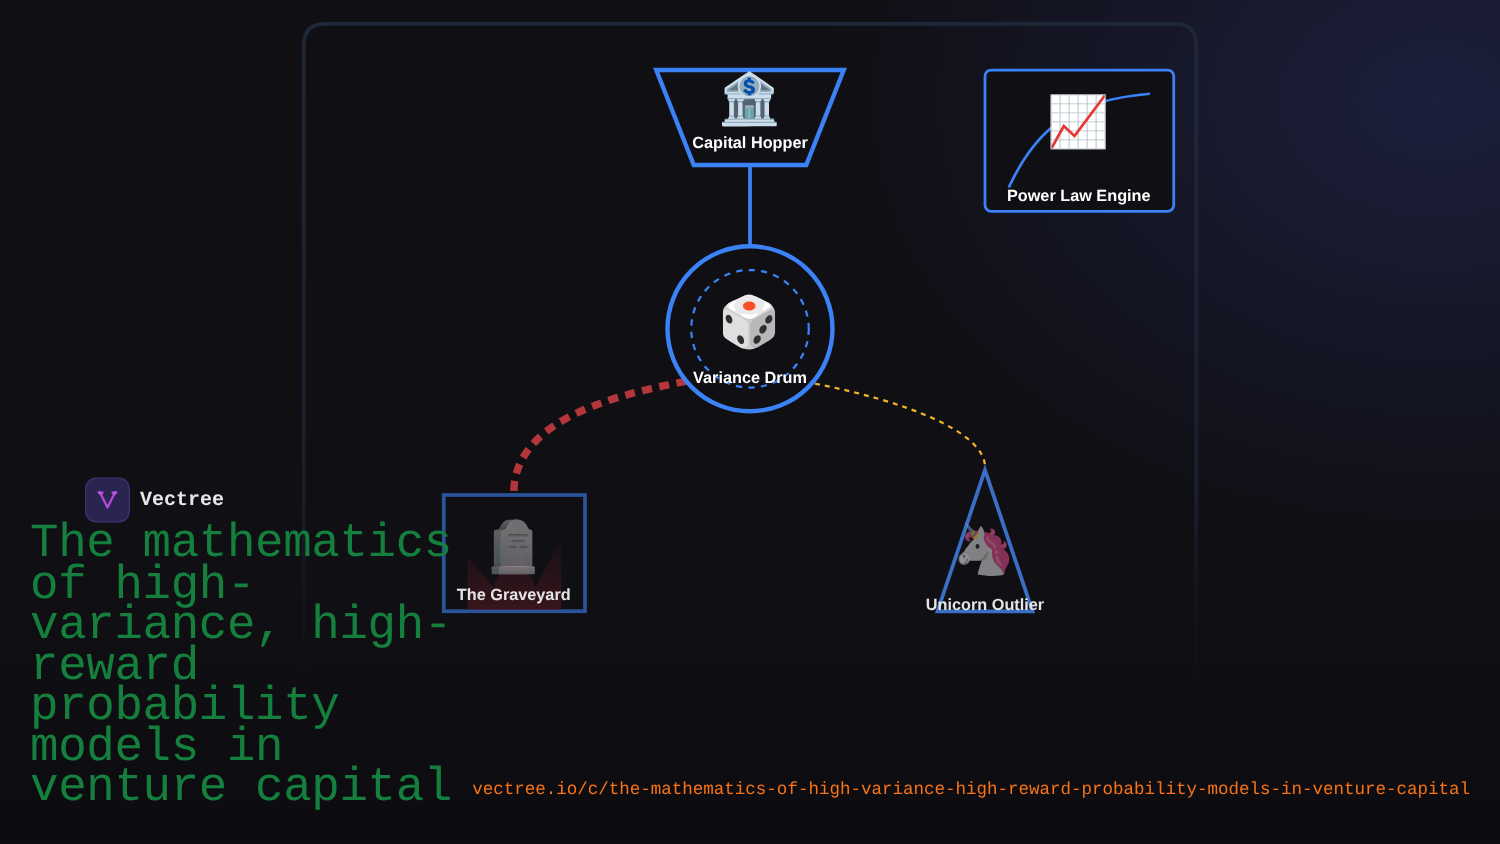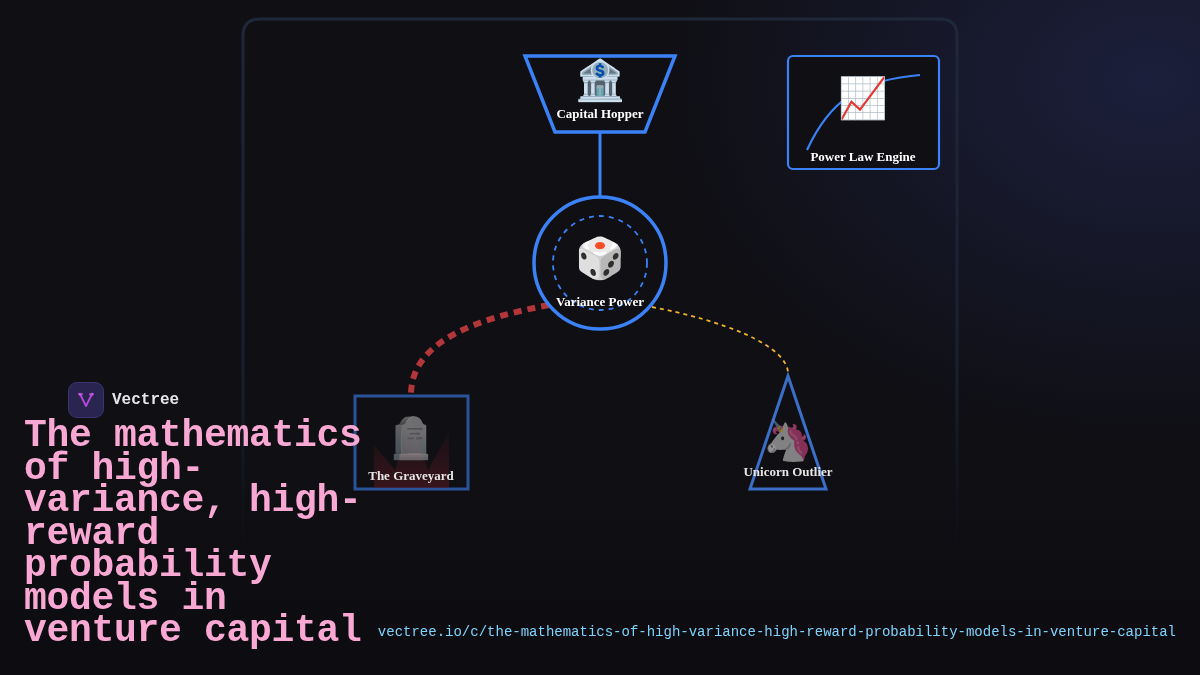--- a/index.html
+++ b/index.html
@@ -12,21 +12,21 @@
       position: absolute; inset: 0;
       background:
         radial-gradient(ellipse 700px 520px at 1150px 80px, rgba(30,34,66,0.85), rgba(15,15,20,0) 70%),
         linear-gradient(180deg, rgba(0,0,0,0) 70%, rgba(10,10,14,0.6) 100%);
       pointer-events: none;
     }
     .diagram-svg { position: absolute; left: 0; top: 0; width: 1200px; height: 675px; }
     .node-label {
       position: absolute; font-weight: bold; font-size: 13px; color: #ffffff;
       white-space: nowrap; transform: translateX(-50%);
-      font-family: Liberation Serif, serif;
+      font-family: Liberation Sans, sans-serif;
       text-align: right;
     }
     .node-label.dim { color: #e5e5e5; }
     .node-emoji {
       position: absolute; transform: translateX(-50%);
       font-size: 40px; line-height: 1;
       font-family: "DejaVu Sans", sans-serif;
     }
     .node-emoji.dim { opacity: 0.55; }
     .brand {
@@ -36,27 +36,27 @@
       width: 34px; height: 34px; border-radius: 9px;
       background: #2a2550; border: 1px solid #3a3470;
       display: flex; align-items: center; justify-content: center;
     }
     .brand-name {
       color: #e6e6ea; font-weight: bold; font-size: 16px;
       font-family: "Liberation Mono", "DejaVu Sans Mono", monospace;
     }
     .headline {
       position: absolute; left: 24px; top: 420px; width: 340px; margin: 0;
-      color: #f9a8d4; font-weight: bold; font-size: 38px; line-height: 32.5px;
+      color: #15803d; font-weight: normal; font-size: 38px; line-height: 32.5px;
       font-family: "Liberation Mono", "DejaVu Sans Mono", monospace;
       letter-spacing: -0.3px;
     }
     .url {
       position: absolute; right: 24px; top: 624px;
-      color: #7dd3fc; font-size: 14px;
+      color: #f97316; font-size: 14px;
       font-family: "Liberation Mono", "DejaVu Sans Mono", monospace;
     }
   </style>
 </head>
 <body>
 
 <div class="bg-glow"></div>
 
 <svg class="diagram-svg" viewBox="0 0 1200 675">
   <defs>
@@ -91,27 +91,27 @@
   <polygon points="788,376 826,489 750,489" fill="#0f0f14" stroke="#3b6fc7" stroke-width="3" stroke-linejoin="miter"></polygon>
 </svg>
 
 <span class="node-emoji" style="left:600px; top:60px;">🏦</span>
 <span class="node-label" style="left:600px; top:106px;">Capital Hopper</span>
 
 <span class="node-emoji" style="left:863px; top:78px;">📈</span>
 <span class="node-label" style="left:863px; top:125px;margin-top:24px;">Power Law Engine</span>
 
 <span class="node-emoji" style="left:600px; top:238px;">🎲</span>
-<span class="node-label" style="left:600px; top:294px;">Variance Power</span>
+<span class="node-label" style="left:600px; top:294px;">Variance Drum</span>
 
 <span class="node-emoji dim" style="left:411px; top:418px;">🪦</span>
 <span class="node-label dim" style="left:411px; top:468px;">The Graveyard</span>
 
 <span class="node-emoji dim" style="left:788px; top:420px;">🦄</span>
-<span class="node-label dim" style="left:788px; top:464px;">Unicorn Outlier</span>
+<span class="node-label dim" style="left:788px; top:476px;">Unicorn Outlier</span>
 
 <div class="brand">
   <div class="brand-badge">
     <svg width="20" height="20" viewBox="0 0 20 20">
       <path d="M10 16 L5 6 M10 16 L15 6 M5 6 L3 4 M5 6 L6 4 M15 6 L14 4 M15 6 L17 4" stroke="#b44ad8" stroke-width="1.8" fill="none" stroke-linecap="round"></path>
       <circle cx="4" cy="4" r="1.2" fill="#c25ae6"></circle>
       <circle cx="16" cy="4" r="1.2" fill="#c25ae6"></circle>
     </svg>
   </div>
   <span class="brand-name">Vectree</span>

